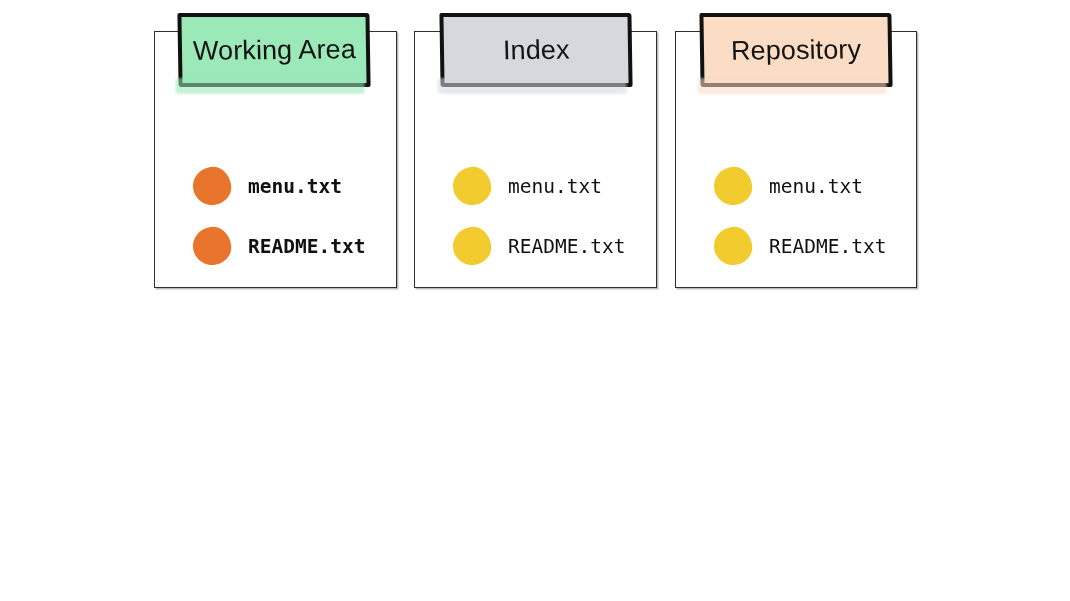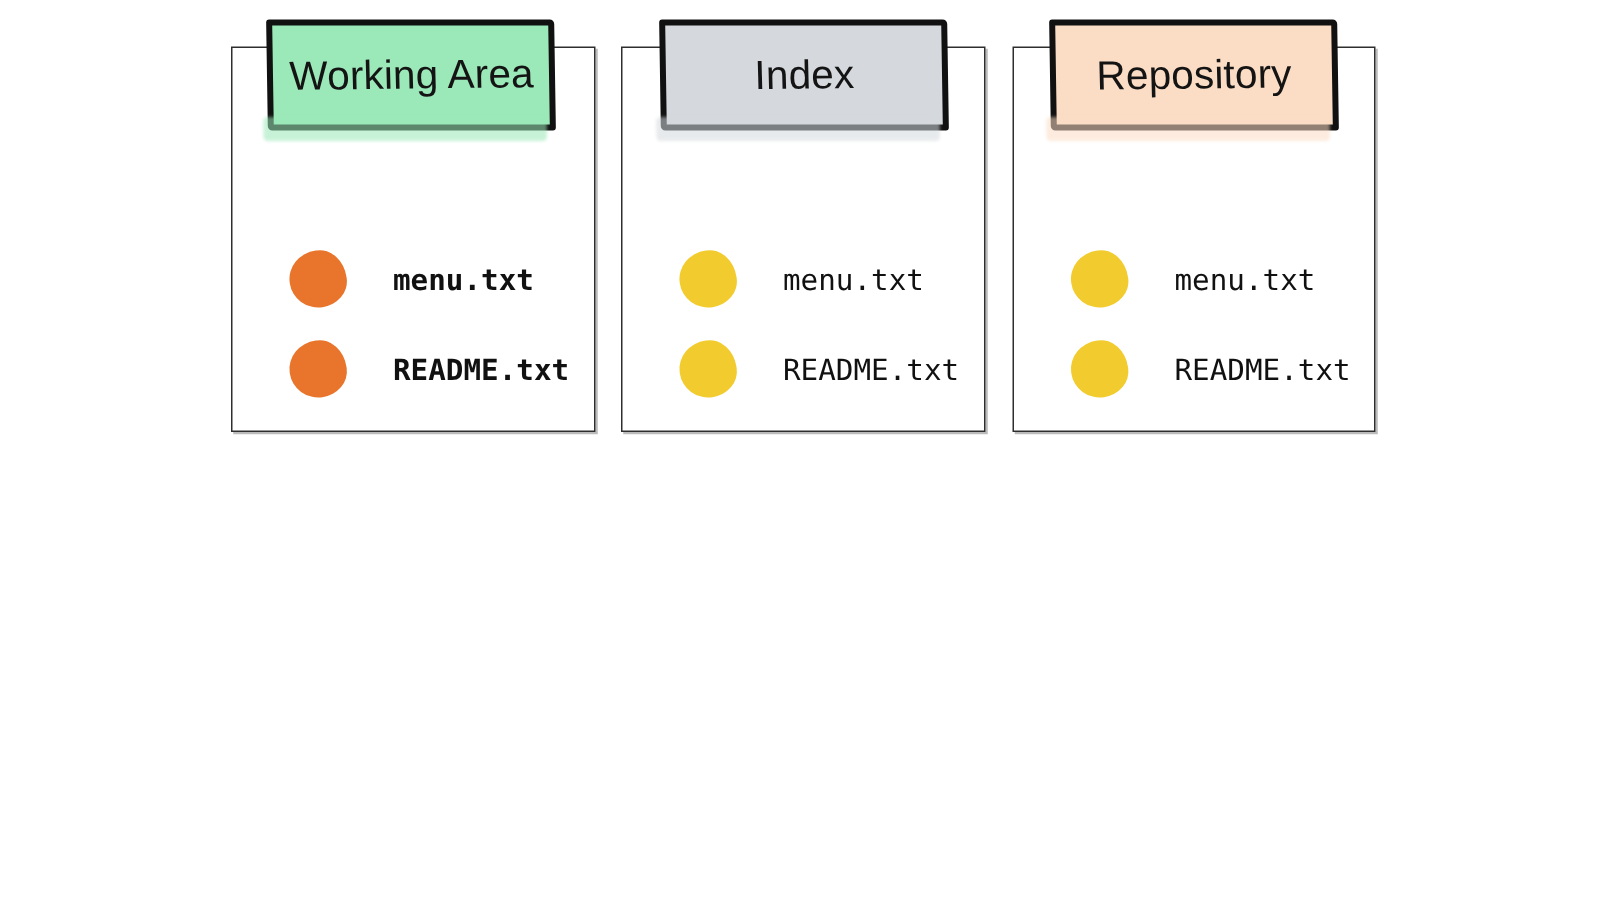--- a/index.html
+++ b/index.html
@@ -95,21 +95,20 @@
   .file-list {
     position: absolute;
     top: 124px;
     left: 0;
     width: 100%;
   }
   .file-row {
     display: flex;
     align-items: center;
     height: 60px;
-    gap: 14px;
   }
   .file-dot {
     width: 38px;
     height: 38px;
     flex: 0 0 38px;
     margin-left: 38px;
     
     border-radius: 54% 46% 50% 52% / 50% 55% 45% 50%;
     transform: rotate(-8deg);
   }

